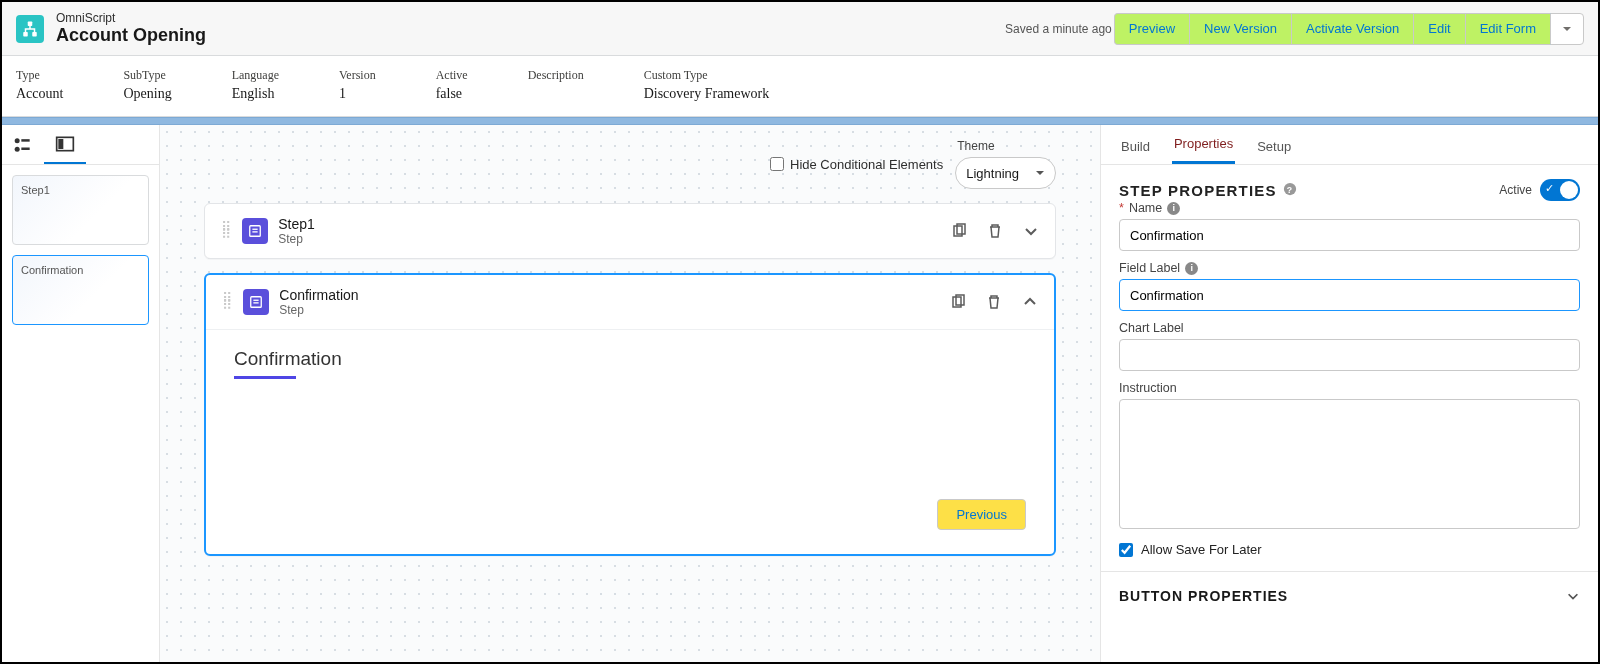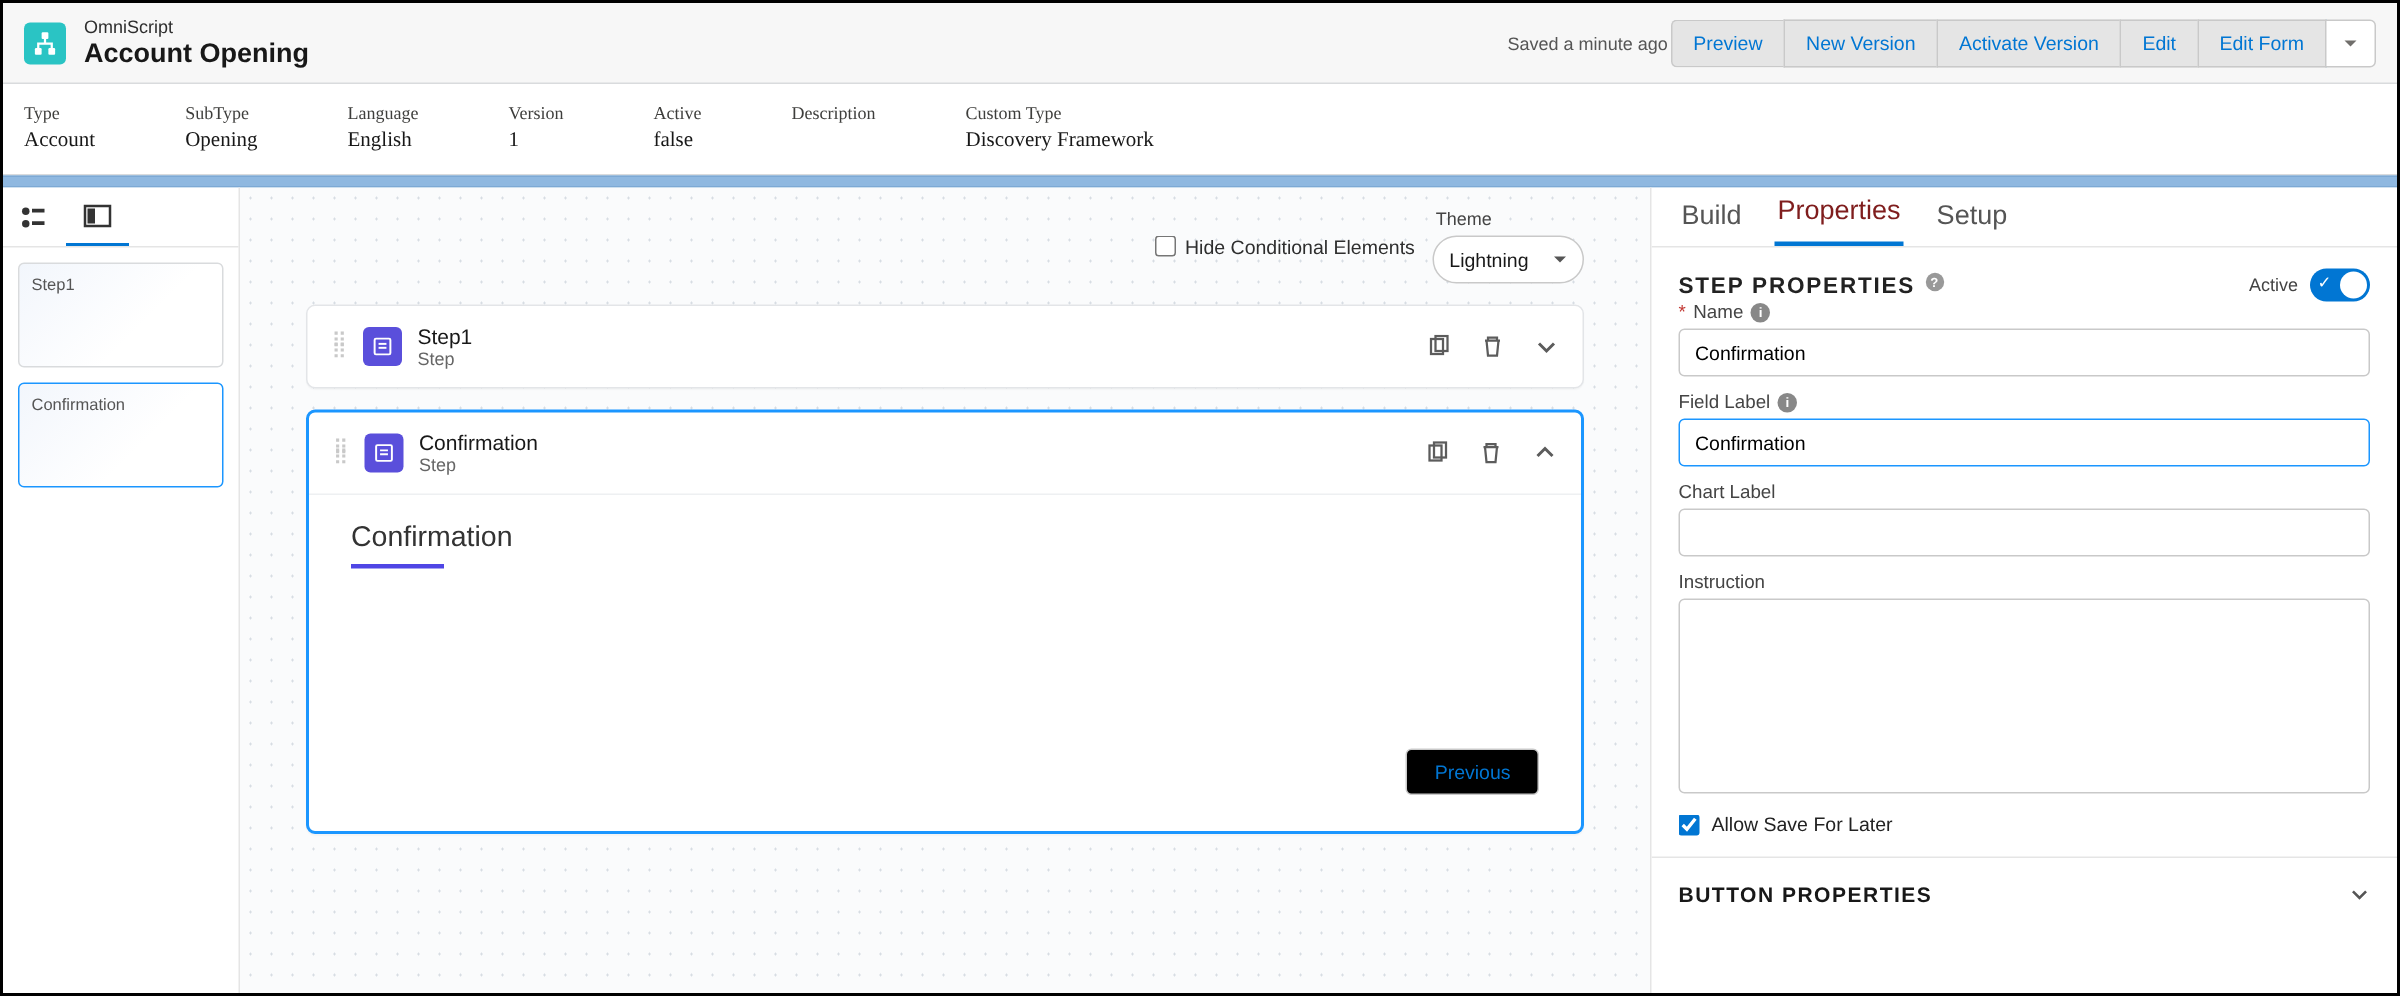--- a/index.html
+++ b/index.html
@@ -28,21 +28,21 @@
   display: flex; align-items: center; justify-content: center;
   margin-right: 12px;
 }
 .app-icon svg { width: 18px; height: 18px; fill: #fff; }
 .title-block .sub { font-size: 12px; color: #2e2e2e; }
 .title-block .main { font-size: 18px; font-weight: 700; color: #181818; }
 .header-spacer { flex: 1; }
 .saved { font-size: 12px; color: #555; margin-right: 2px; }
 .btn {
   border: 1px solid #c9c9c9;
-  background: #e5e5e5;
+  background: #bef264;
   color: #0176d3;
   font-size: 13px;
   padding: 6px 14px;
   cursor: pointer;
   height: 32px;
   border-right: none;
   font-family: inherit;
 }
 .btn:first-of-type { border-top-left-radius: 4px; border-bottom-left-radius: 4px; }
 .btn.last { border-right: 1px solid #0ea5e9; }
@@ -142,32 +142,32 @@
 .step-tb .s { font-size:12px; color:#666; }
 .step-spacer { flex:1; }
 .step-act { display:flex; gap:20px; align-items:center; }
 .iconbtn { cursor:pointer; display:flex; }
 .iconbtn svg { width:16px; height:16px; fill:#5c5c5c; }
 .step-body { padding: 18px 28px 24px; border-top: 1px solid #eef0f2; }
 .step-title { font-size: 19px; color:#333; margin-bottom:6px; }
 .underline { width:62px; height:3px; background:#4f46e5; margin-bottom: 120px; }
 .step-footer { display:flex; justify-content:flex-end; }
 .prev-btn {
-  border:1px solid #c9c9c9; background:#000000; color:#0176d3;
+  border:1px solid #c9c9c9; background:#fde047; color:#0176d3;
   padding: 7px 18px; border-radius:4px; font-size:13px; cursor:pointer;
 }
 
 .right {
   width: 498px;
   border-left: 1px solid #e5e5e5;
   background: #fff;
   overflow: auto;
 }
 .rtabs { display:flex; gap:20px; padding: 0 18px; border-bottom:1px solid #e5e5e5; height:40px; align-items:flex-end; }
-.rtab { font-size:18px; color:#555; padding: 10px 2px; cursor:pointer; }
+.rtab { font-size:13px; color:#555; padding: 10px 2px; cursor:pointer; }
 .rtab.active { color:#7f1d1d; font-weight:400; border-bottom: 3px solid #0176d3; }
 .rcontent { padding: 14px 18px; }
 .sec-head { display:flex; align-items:center; justify-content:space-between; }
 .sec-title { font-size: 15px; font-weight:700; letter-spacing: 1.2px; color:#222; display:flex; align-items:center; gap:6px; }
 .sec-title .info svg { width:14px; height:14px; fill:#888; }
 .toggle-wrap { display:flex; align-items:center; gap:8px; font-size:12px; color:#444; }
 .toggle {
   width: 40px; height: 22px; border-radius: 12px; background:#0176d3; position:relative; cursor:pointer;
 }
 .toggle .check { position:absolute; left:5px; top:3px; color:#fff; font-size:11px; }

